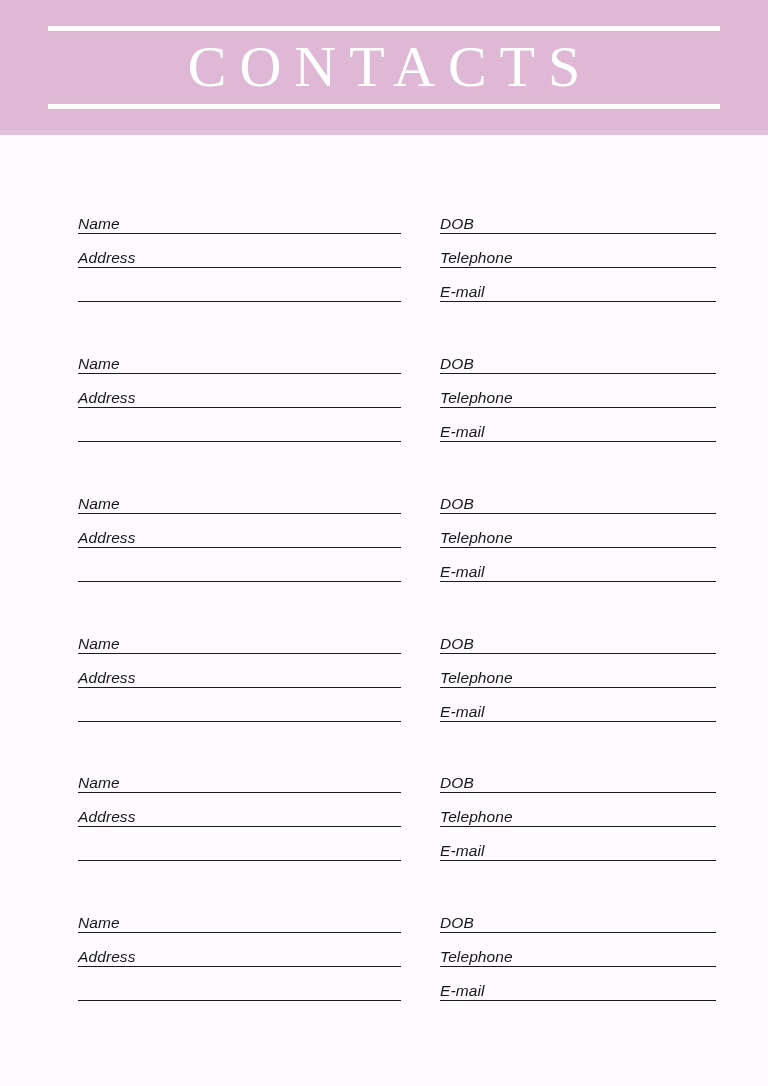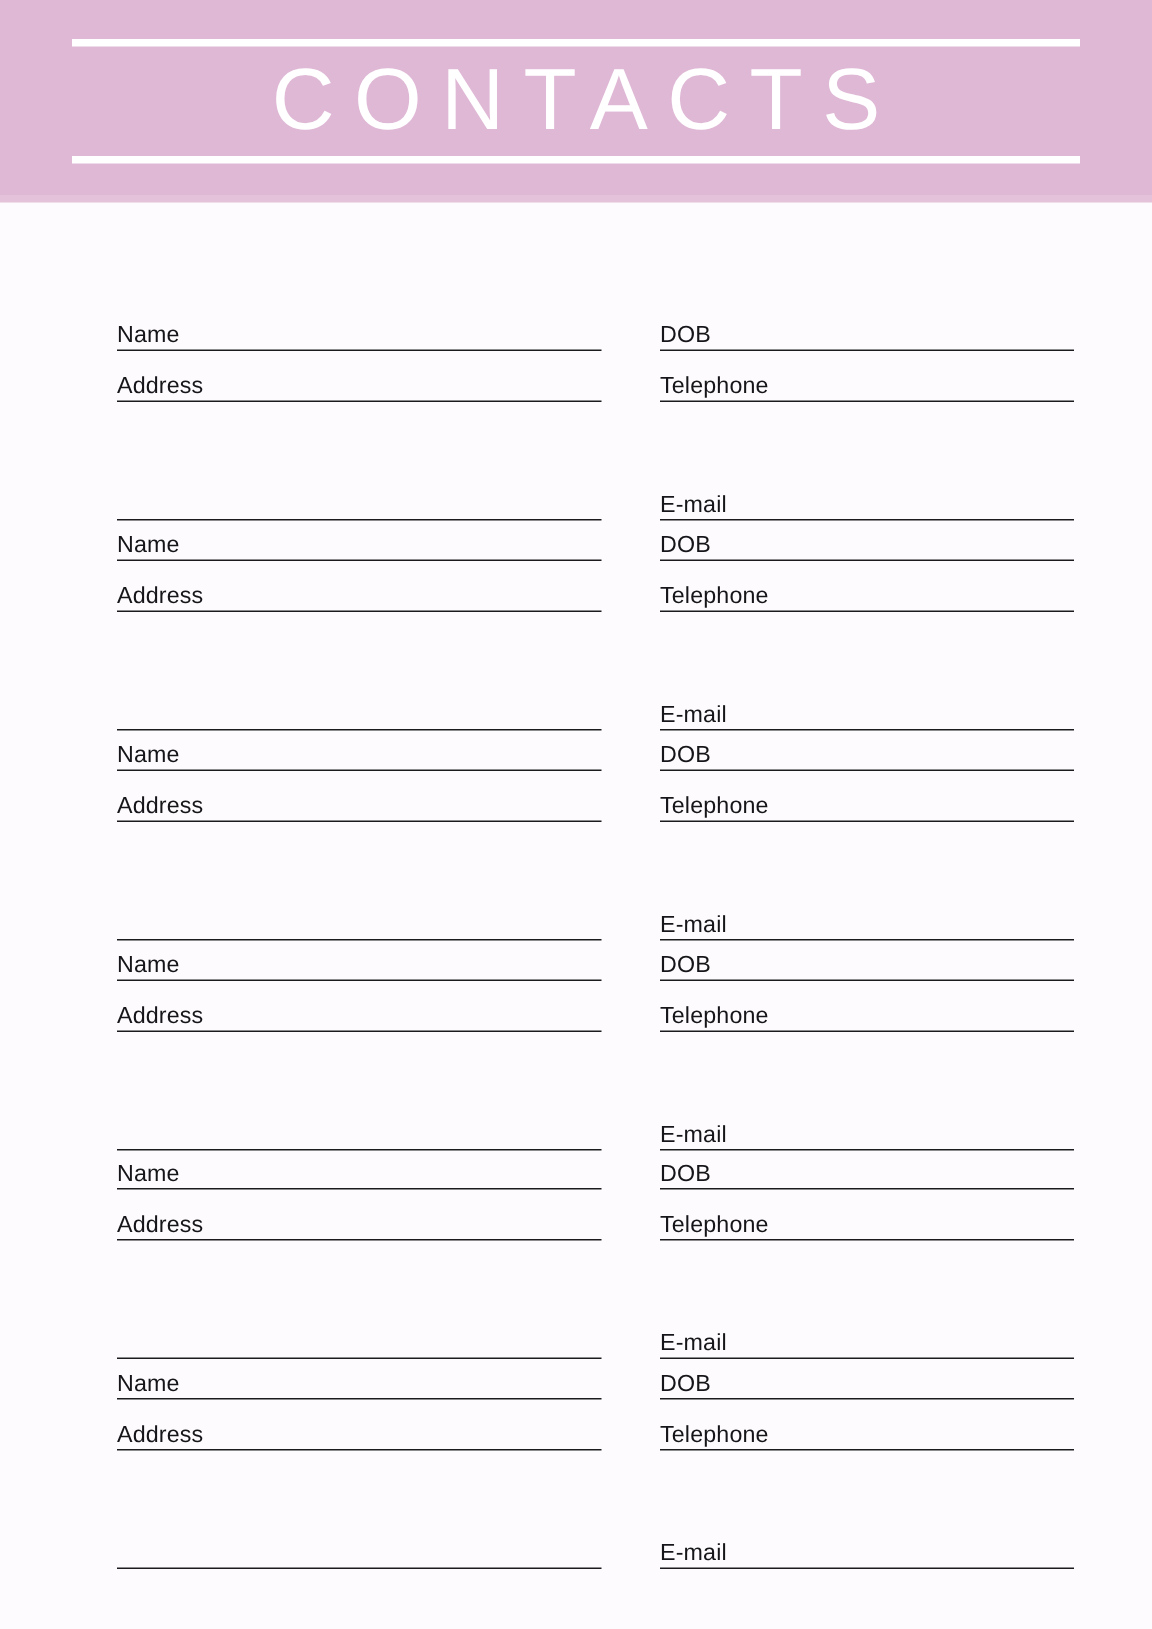--- a/index.html
+++ b/index.html
@@ -46,21 +46,21 @@
 
   .header-title {
     position: absolute;
     left: 0;
     top: 33px;
     width: 768px;
     height: 68px;
     line-height: 68px;
     text-align: center;
     color: #ffffff;
-    font-family: Liberation Sans, sans-serif;
+    font-family: Liberation Serif, serif;
     font-weight: 300;
     font-size: 58px;
     letter-spacing: 13px;
     text-indent: 13px;
     white-space: nowrap;
   }
 
   
   .contacts-sheet {
     position: absolute;
@@ -72,20 +72,21 @@
   .contact-block {
     position: absolute;
     left: 0;
     width: 768px;
     height: 112px;
   }
 
   .field-row {
     position: absolute;
     height: 24px;
+    font-style: italic;
   }
   .field-row .field-label {
     position: absolute;
     left: 0;
     bottom: 0;
     font-size: 15.5px;
     line-height: 20px;
     color: #16161a;
     letter-spacing: 0.1px;
     white-space: nowrap;
@@ -100,21 +101,21 @@
     width: 100%;
   }
 
   
   .col-left  { left: 78px;  width: 323px; }
   
   .col-right { left: 440px; width: 276px; }
 
   .row-1 { top: 210px; }
   .row-2 { top: 244px; }
-  .row-3 { top: 278px; margin-top: 45px; }
+  .row-3 { top: 278px; }
 </style>
 </head>
 <body>
 
 <div class="header-banner">
   <div class="header-rule header-rule-top"></div>
   <div class="header-title">CONTACTS</div>
   <div class="header-rule header-rule-bottom"></div>
 </div>
 <div class="header-banner-foot"></div>

